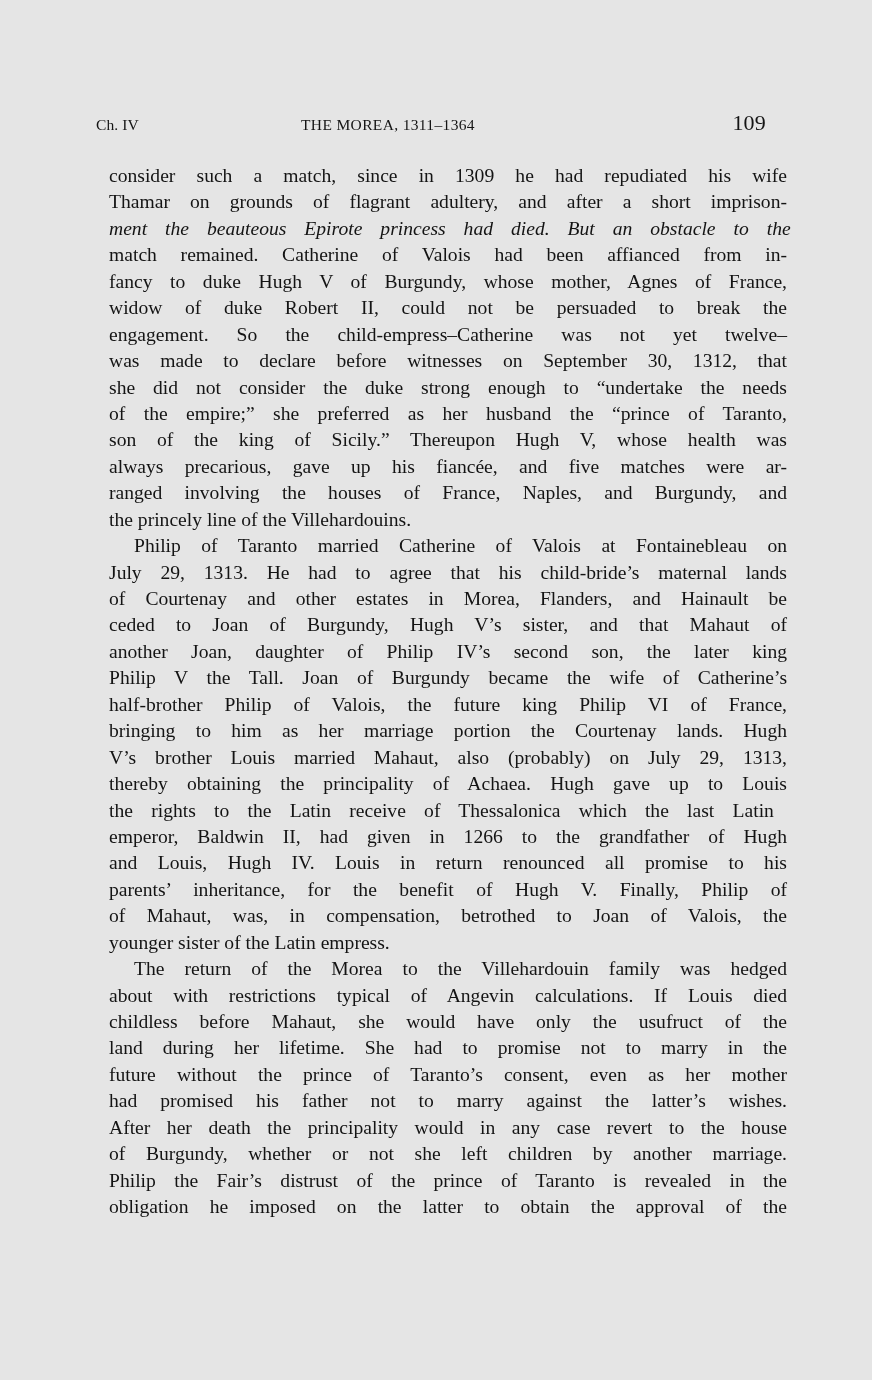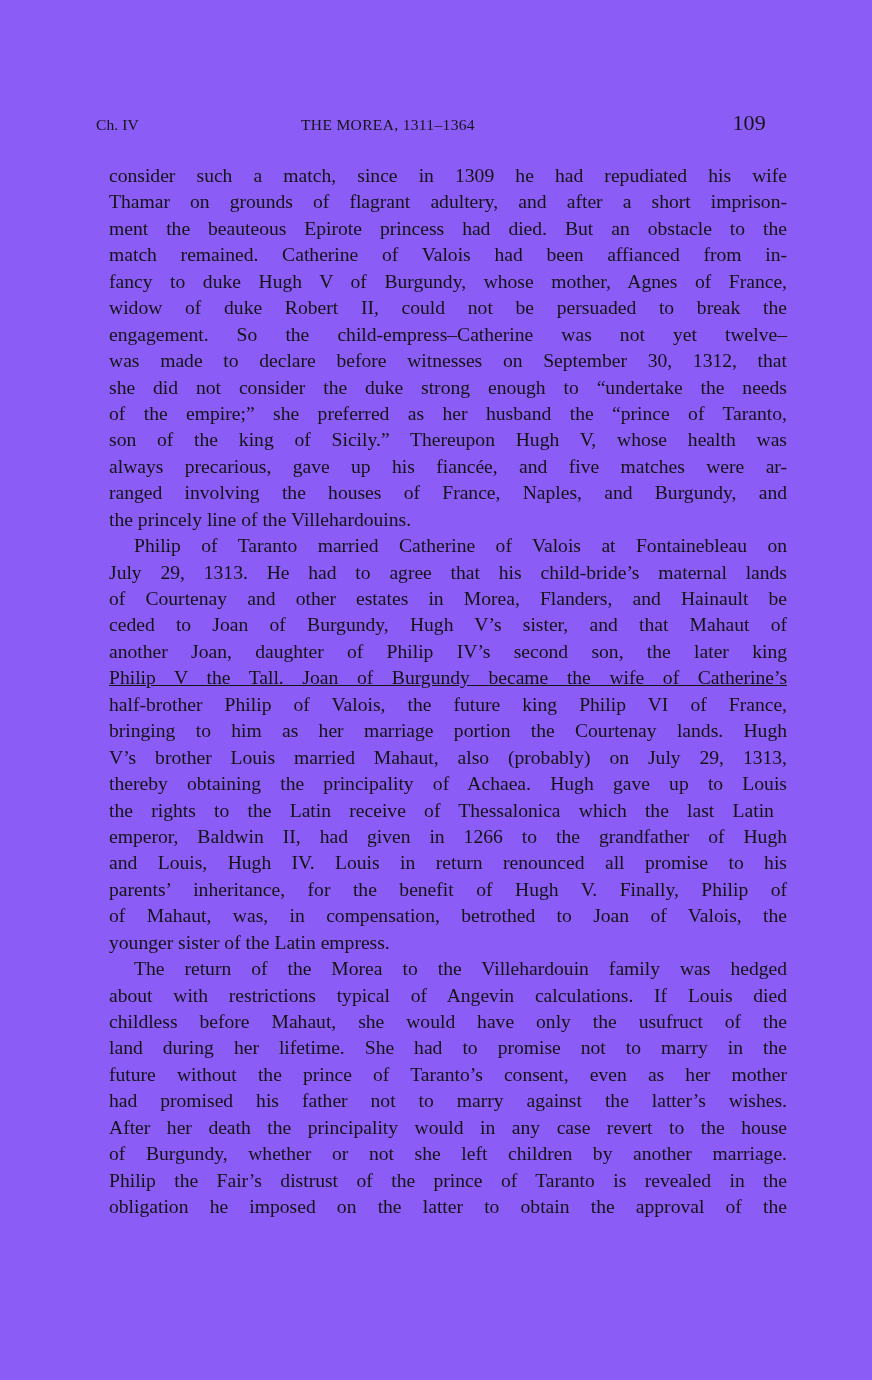--- a/index.html
+++ b/index.html
@@ -17,21 +17,21 @@
     color: #141414;
     -webkit-font-smoothing: antialiased;
   }
 
   #page {
     position: absolute;
     left: 0;
     top: 0;
     width: 872px;
     height: 1380px;
-    background: #8b5cf6;
+    background: #e5e5e5;
   }
 
   
   #running-head {
     position: absolute;
     left: 88px;
     top: 116px;
     width: 678px;
     height: 22px;
   }
@@ -102,40 +102,40 @@
   <div id="running-head">
     <div class="rh-chapter">Ch. IV</div>
     <div class="rh-title">THE MOREA, 1311–1364</div>
     <div class="rh-folio">109</div>
   </div>
 
   <div id="textblock">
       <div class="paragraph">
         <div class="line">consider such a match, since in 1309 he had repudiated his wife</div>
         <div class="line">Thamar on grounds of flagrant adultery, and after a short imprison-</div>
-        <div class="line" style="word-spacing: 13.06px; text-align: left; text-align-last: left;">ment the beauteous Epirote princess had died. But an obstacle to the</div>
+        <div class="line" style="word-spacing: 13.06px; text-align: left; text-align-last: left; font-style: italic;">ment the beauteous Epirote princess had died. But an obstacle to the</div>
         <div class="line">match remained. Catherine of Valois had been affianced from in-</div>
         <div class="line" style="word-spacing: 12.65px; text-align: left; text-align-last: left;">fancy to duke Hugh V of Burgundy, whose mother, Agnes of France,</div>
         <div class="line">widow of duke Robert II, could not be persuaded to break the</div>
         <div class="line">engagement. So the child-empress–Catherine was not yet twelve–</div>
         <div class="line">was made to declare before witnesses on September 30, 1312, that</div>
         <div class="line" style="word-spacing: 13.01px; text-align: left; text-align-last: left;">she did not consider the duke strong enough to “undertake the needs</div>
         <div class="line" style="word-spacing: 13.52px; text-align: left; text-align-last: left;">of the empire;” she preferred as her husband the “prince of Taranto,</div>
         <div class="line">son of the king of Sicily.” Thereupon Hugh V, whose health was</div>
         <div class="line">always precarious, gave up his fiancée, and five matches were ar-</div>
         <div class="line">ranged involving the houses of France, Naples, and Burgundy, and</div>
         <div class="line ragged">the princely line of the Villehardouins.</div>
       </div>
       <div class="paragraph">
         <div class="line indent">Philip of Taranto married Catherine of Valois at Fontainebleau on</div>
         <div class="line" style="word-spacing: 13.9px; text-align: left; text-align-last: left;">July 29, 1313. He had to agree that his child-bride’s maternal lands</div>
         <div class="line">of Courtenay and other estates in Morea, Flanders, and Hainault be</div>
         <div class="line">ceded to Joan of Burgundy, Hugh V’s sister, and that Mahaut of</div>
         <div class="line">another Joan, daughter of Philip IV’s second son, the later king</div>
-        <div class="line" style="word-spacing: 13.71px; text-align: center; text-align-last: left; text-decoration: underline;">Philip V the Tall. Joan of Burgundy became the wife of Catherine’s</div>
+        <div class="line" style="word-spacing: 13.71px; text-align: center; text-align-last: left;">Philip V the Tall. Joan of Burgundy became the wife of Catherine’s</div>
         <div class="line">half-brother Philip of Valois, the future king Philip VI of France,</div>
         <div class="line">bringing to him as her marriage portion the Courtenay lands. Hugh</div>
         <div class="line" style="word-spacing: 13.98px; text-align: left; text-align-last: left;">V’s brother Louis married Mahaut, also (probably) on July 29, 1313,</div>
         <div class="line">thereby obtaining the principality of Achaea. Hugh gave up to Louis</div>
         <div class="line" style="word-spacing: 13.34px; text-align: left; text-align-last: left;">the rights to the Latin receive of Thessalonica which the last Latin</div>
         <div class="line">emperor, Baldwin II, had given in 1266 to the grandfather of Hugh</div>
         <div class="line">and Louis, Hugh IV. Louis in return renounced all promise to his</div>
         <div class="line">parents’ inheritance, for the benefit of Hugh V. Finally, Philip of</div>
         <div class="line">of Mahaut, was, in compensation, betrothed to Joan of Valois, the</div>
         <div class="line ragged">younger sister of the Latin empress.</div>

